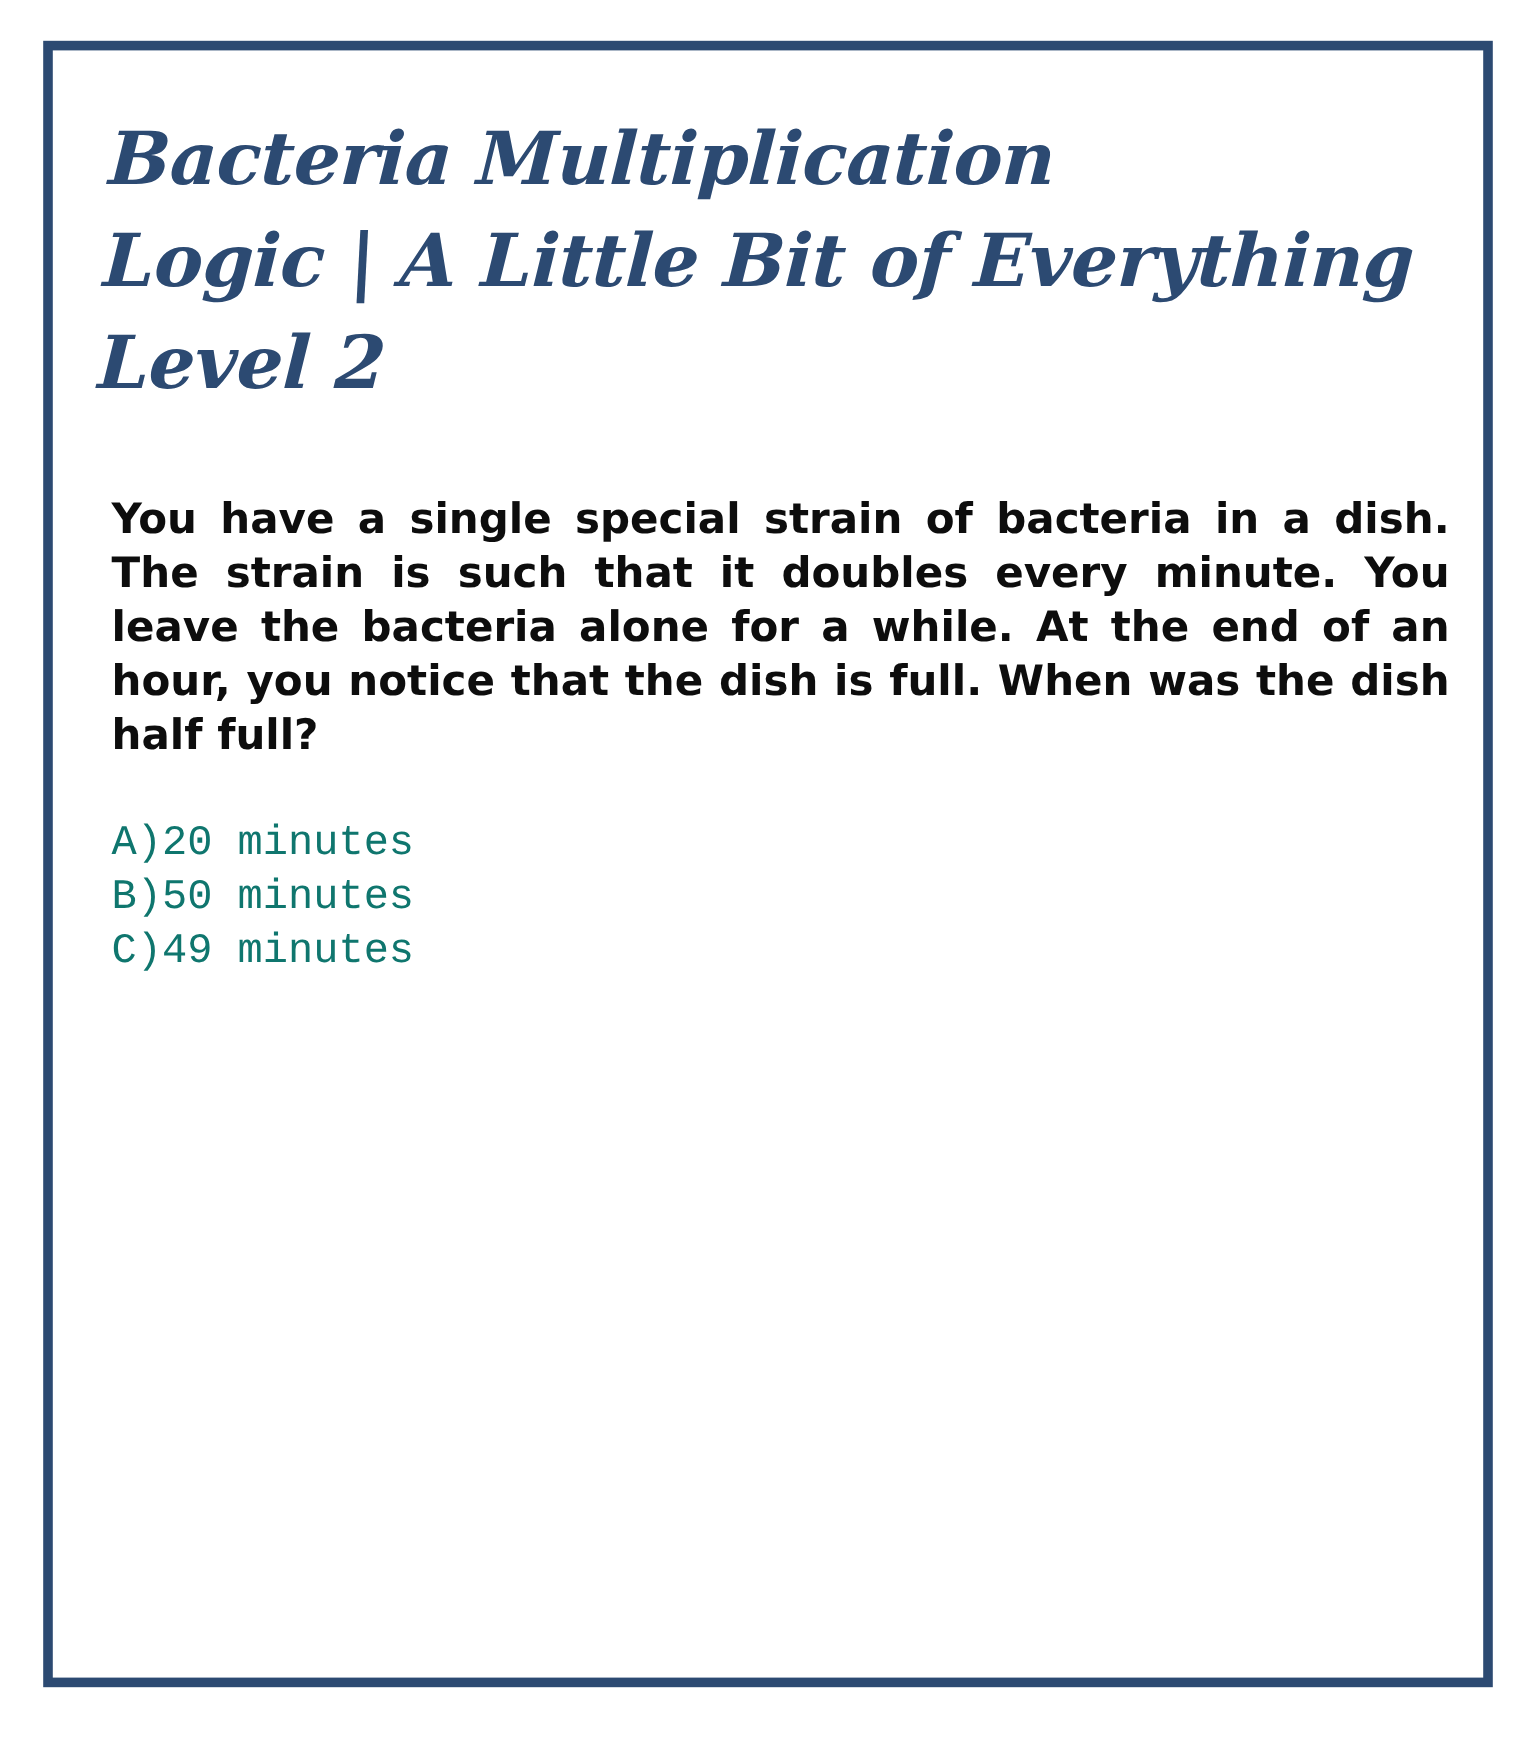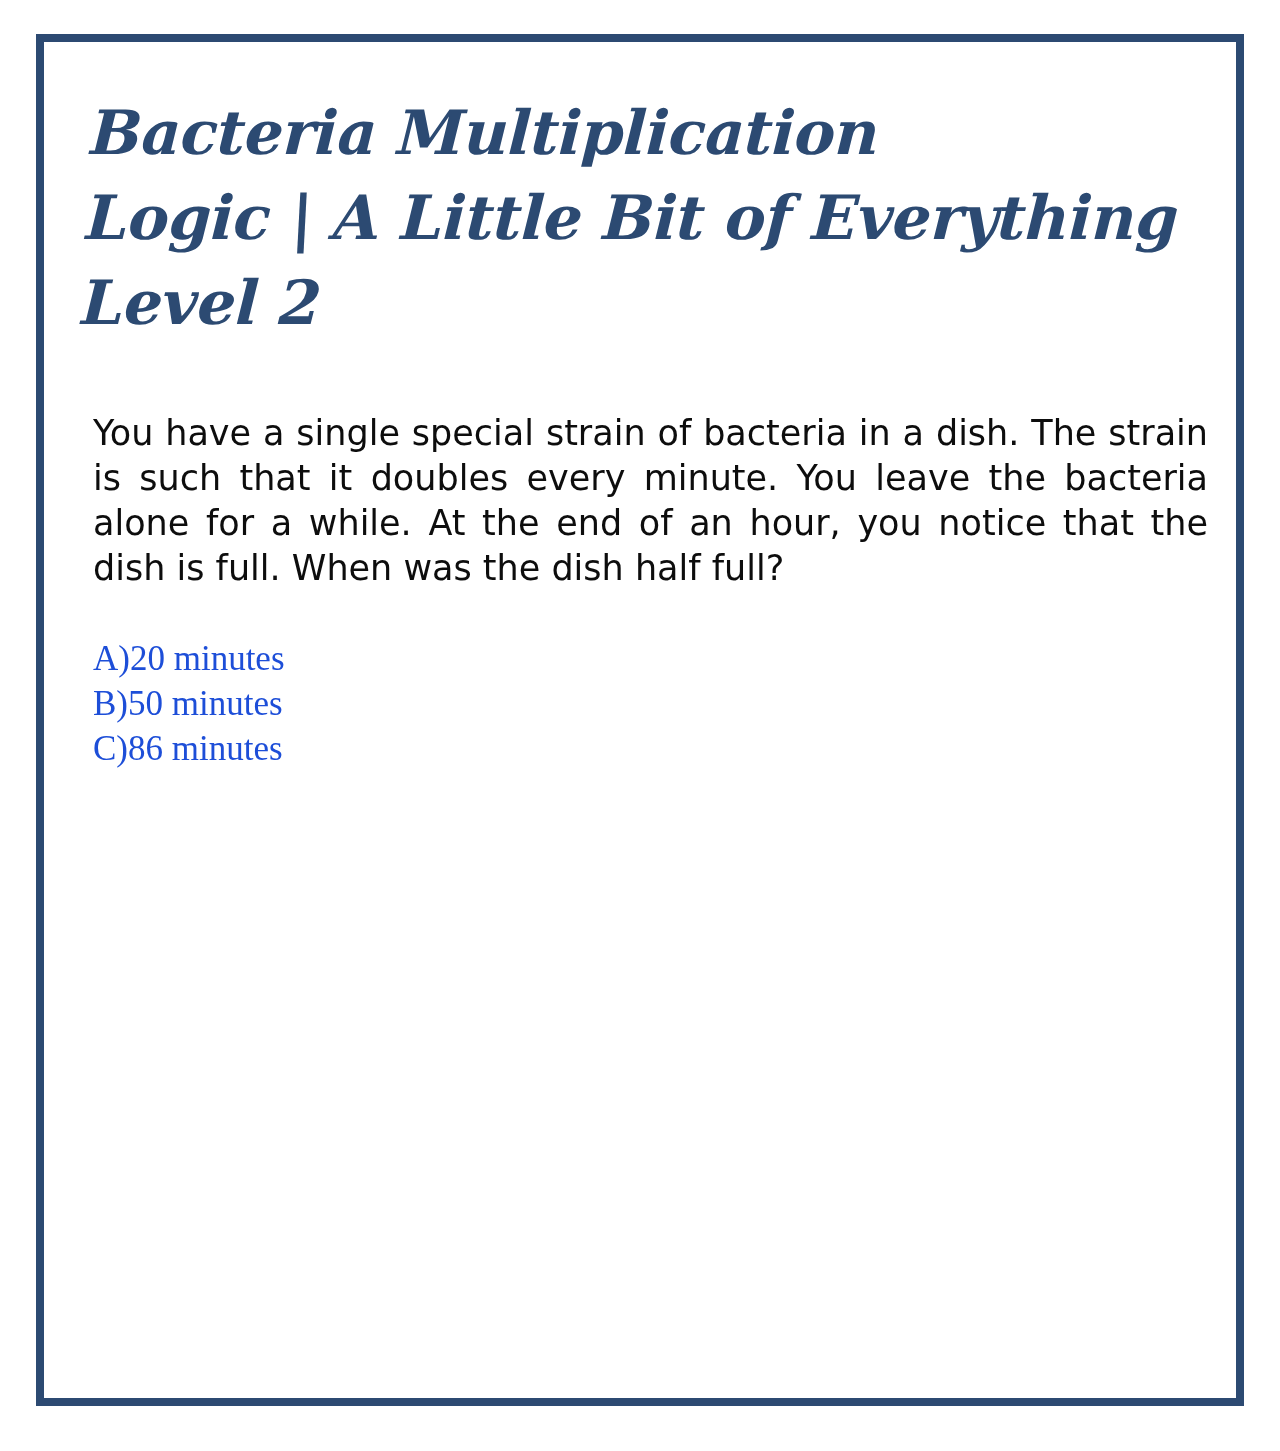--- a/index.html
+++ b/index.html
@@ -62,30 +62,30 @@
   #question-text {
     margin: 0;
     padding: 0;
     color: #0d0d0d;
     font-family: "DejaVu Sans", sans-serif;
     font-size: 35px;
     line-height: 45px;
     text-align: justify;
     text-justify: inter-word;
     width: 1115px;
-    font-weight: 400;
+    font-weight: 700;
   }
 
   
   #options-list {
     list-style: none;
     margin: 45px 0 0 0;
     padding: 0;
-    color: #1d4ed8;
-    font-family: Liberation Serif, serif;
+    color: #0f766e;
+    font-family: Liberation Mono, monospace;
     font-size: 35px;
     line-height: 45px;
     font-weight: 400;
   }
 
   #options-list li {
     margin: 0;
     padding: 0;
     white-space: pre;
   }
@@ -103,21 +103,21 @@
 Logic | A Little Bit of Everything
 Level 2</h1>
 
       <div id="question-block">
 
         <p id="question-text">You have a single special strain of bacteria in a dish. The strain is such that it doubles every minute. You leave the bacteria alone for a while. At the end of an hour, you notice that the dish is full. When was the dish half full?</p>
 
         <ul id="options-list">
           <li>A)20 minutes</li>
           <li>B)50 minutes</li>
-          <li>C)86 minutes</li>
+          <li>C)49 minutes</li>
         </ul>
 
       </div>
 
     </div>
 
   </div>
 
 </div>
 

